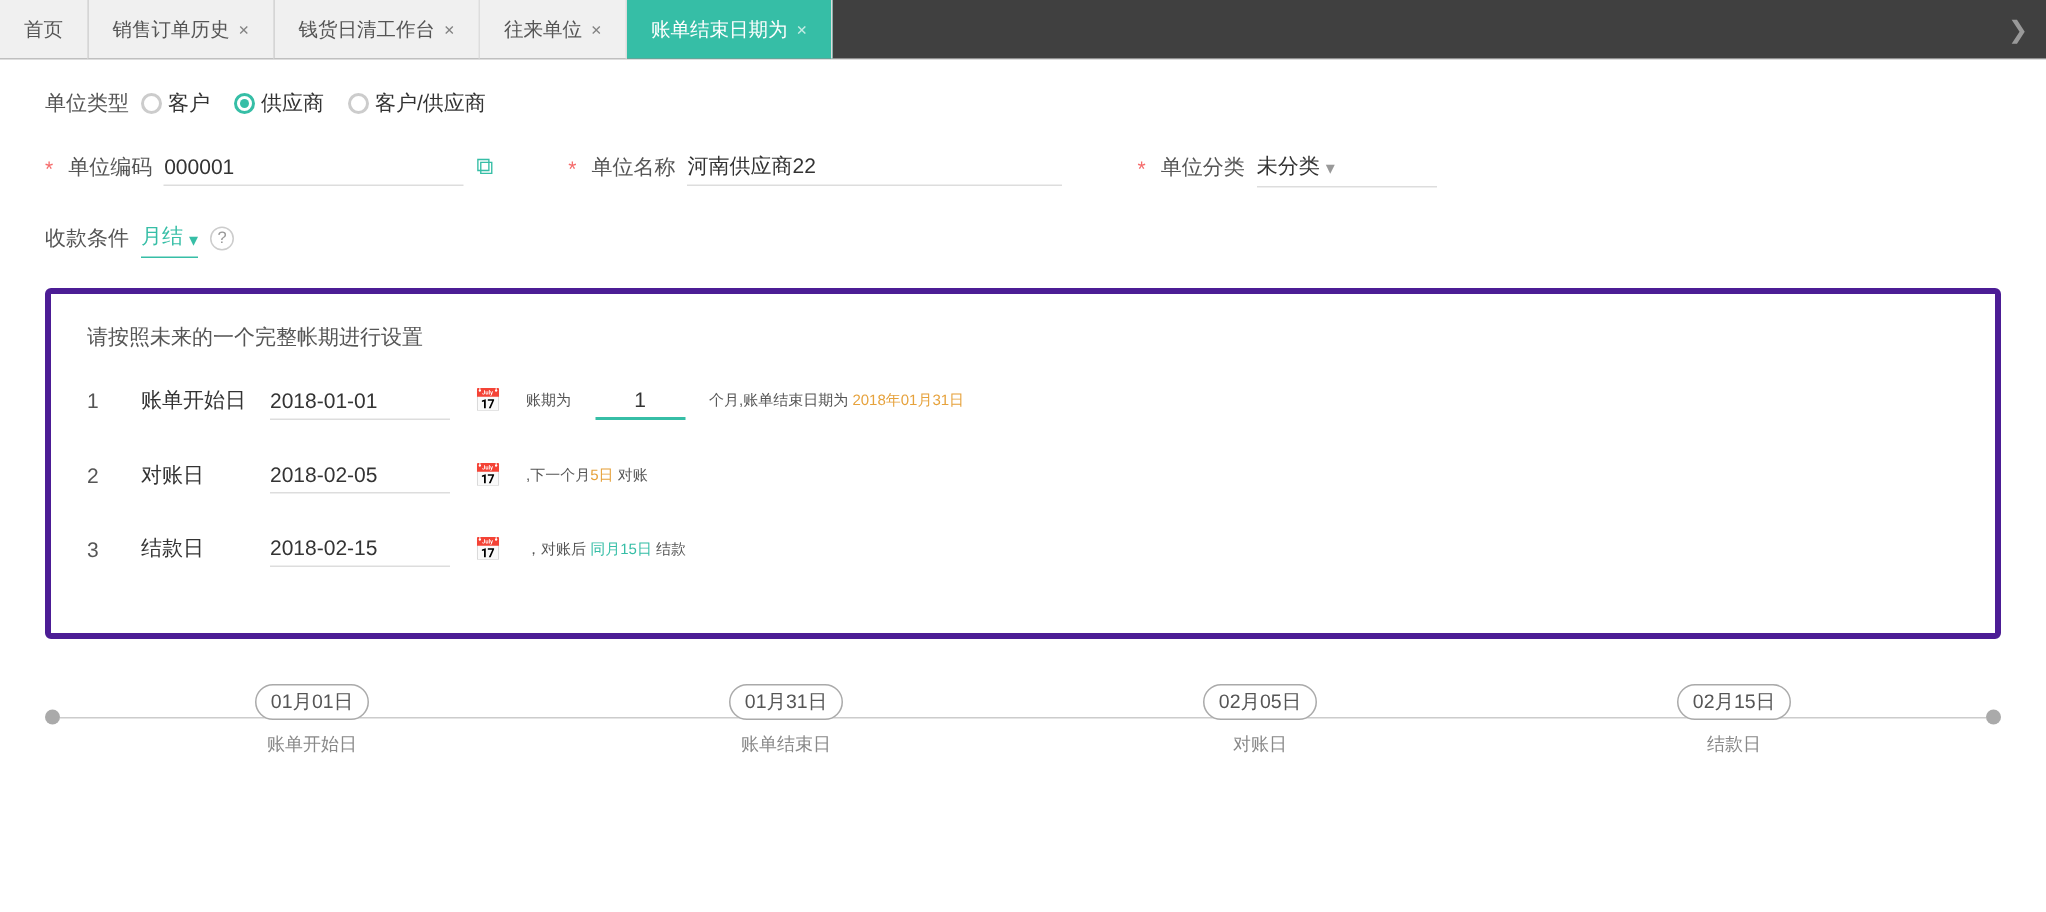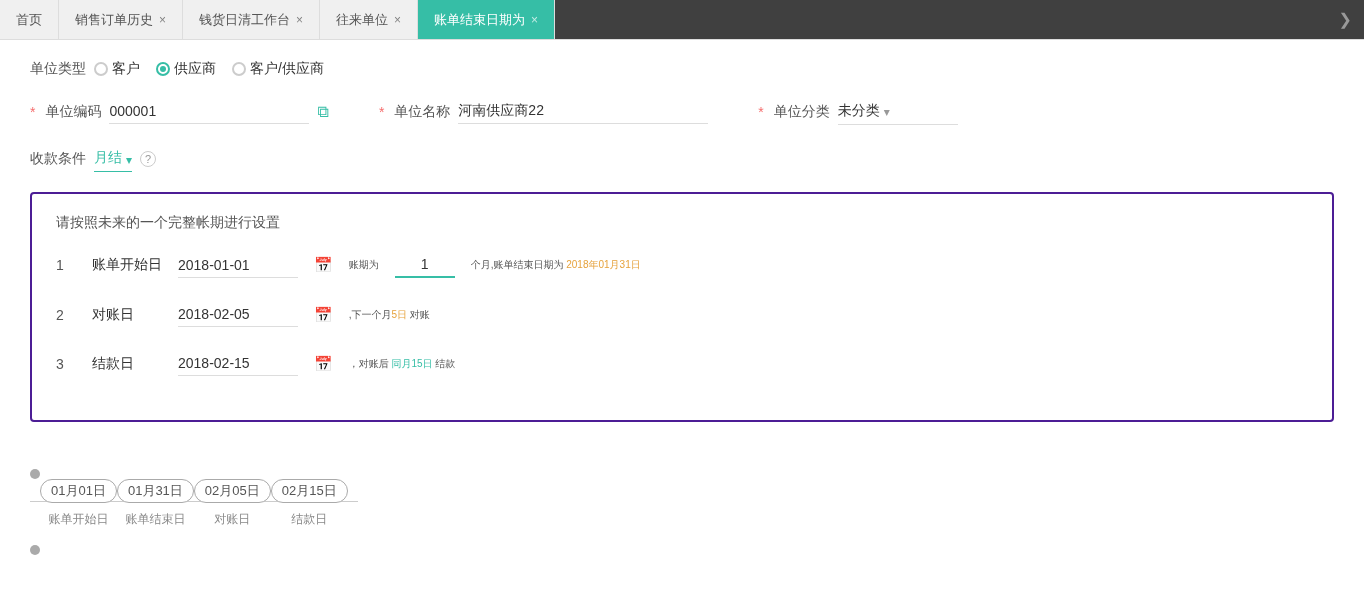--- a/index.html
+++ b/index.html
@@ -171,21 +171,21 @@
       color: #999;
       font-size: 11px;
       display: flex;
       align-items: center;
       justify-content: center;
       cursor: pointer;
     }
 
     
     .period-box {
-      border: 2px solid #4c1d95;
+      border: 4px solid #4c1d95;
       border-radius: 4px;
       padding: 20px 24px;
       margin-bottom: 20px;
     }
     .period-box-title {
       color: #555;
       margin-bottom: 20px;
       font-size: 14px;
     }
 
@@ -248,21 +248,20 @@
       font-size: 14px;
       line-height: 1.6;
     }
 
     
     .timeline-container {
       position: relative;
       display: flex;
       align-items: flex-start;
       padding: 10px 0 20px 0;
-      flex-direction: column;
     }
     .timeline-point {
       display: flex;
       flex-direction: column;
       align-items: center;
       position: relative;
     }
     .timeline-badge {
       border: 1px solid #aaa;
       border-radius: 20px;

